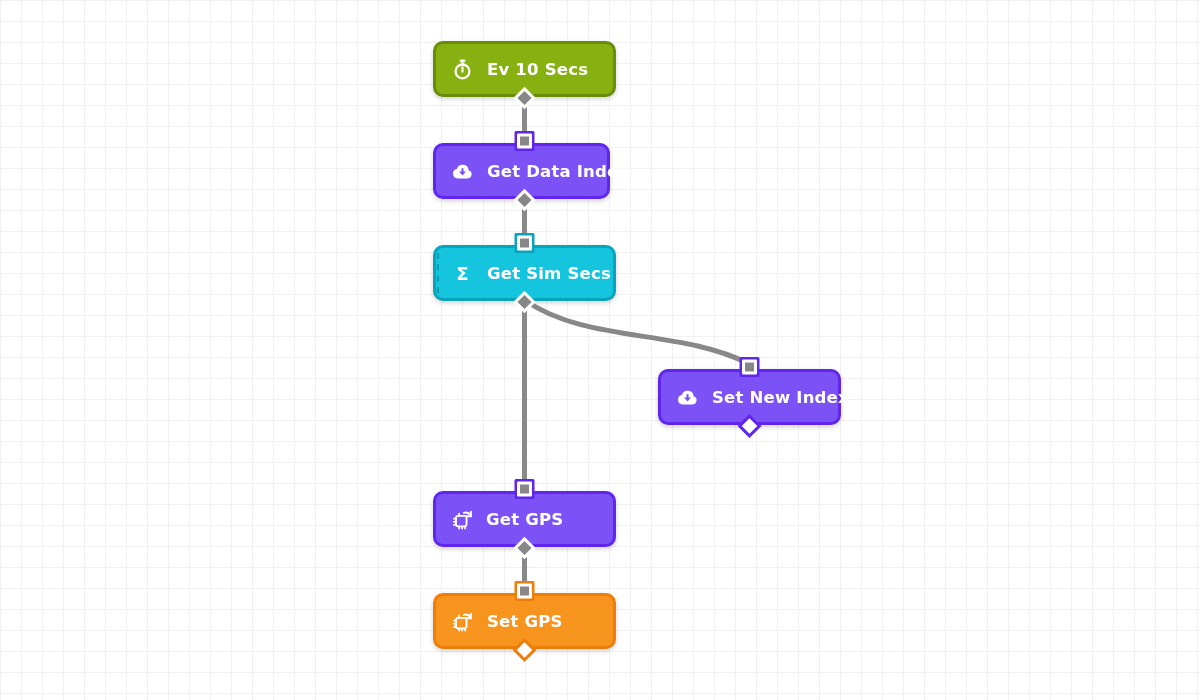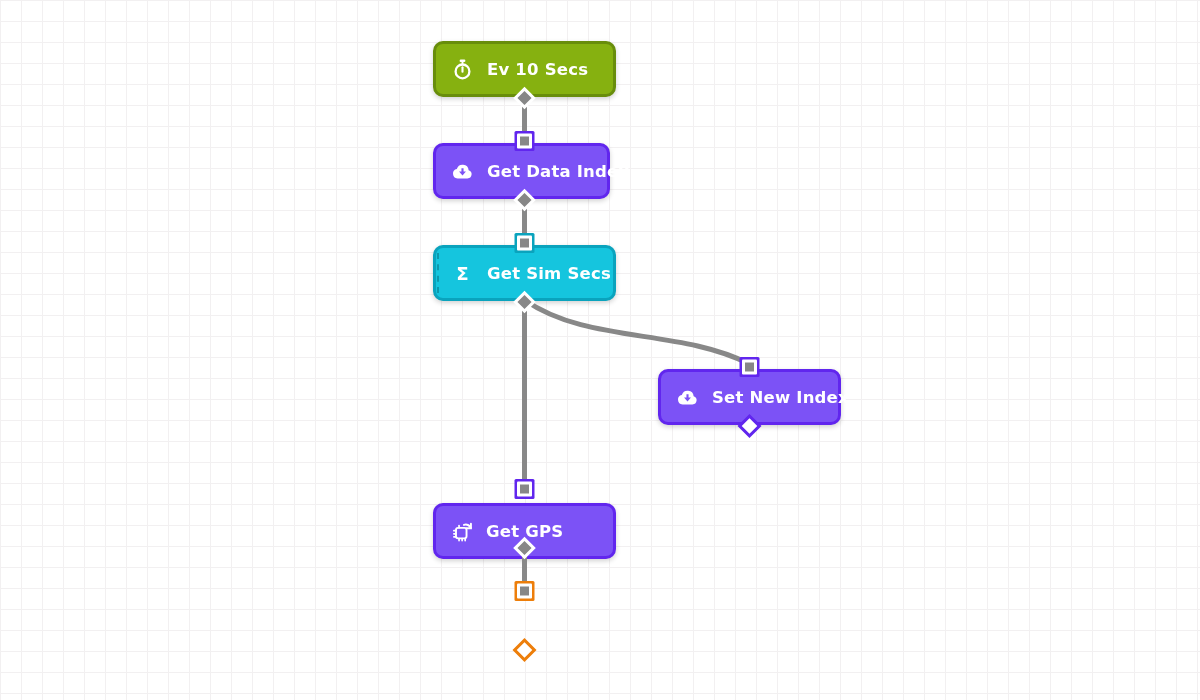--- a/index.html
+++ b/index.html
@@ -79,32 +79,46 @@
       <div class="node" style="left: 658px; top: 369px; width: 183px; height: 56px; align-items: center; --node-fill: #7C52F6; --node-border: #6126EE;">
     <span class="node-icon">
           <svg viewBox="0 0 24 24">
     <path d="M6.8 19.2 h10.4 a4.4 4.4 0 0 0 1.2 -8.6 A6.3 6.3 0 0 0 6.1 9.4 A4.95 4.95 0 0 0 6.8 19.2 z" fill="#fff"></path>
     <path d="M10.9 8.6 h2.2 v3.4 h2.5 l-3.6 4.1 -3.6 -4.1 h2.5 z" fill="var(--node-fill)"></path>
   </svg>
         </span>
     <span class="node-label">Set New Index</span>
 
   </div>
-      <div class="node" style="left: 433px; top: 503px; width: 183px; height: 56px; gap: 12px; --node-fill: #7C52F6; --node-border: #6126EE;">
+      <div class="node" style="left: 433px; top: 491px; width: 183px; height: 56px; gap: 12px; --node-fill: #7C52F6; --node-border: #6126EE;">
     <span class="node-icon">
           <svg viewBox="0 0 24 24" fill="none" stroke="#fff" stroke-width="2" stroke-linecap="round">
     <rect x="5.2" y="8.2" width="11" height="11" rx="2.2"></rect>
     <path d="M5 11.2 H3 M5 14.4 H3 M5 17.6 H3" stroke-width="1.8"></path>
     <path d="M8.4 19.5 V21.5 M11.6 19.5 V21.5 M14.8 19.5 V21.5" stroke-width="1.8"></path>
     <path d="M8.4 8 V5.8" stroke-width="1.8"></path>
     <path d="M13.5 5.2 A5.4 5.4 0 0 1 20.6 8.2"></path>
     <path d="M20.8 3.8 V8.6 H16"></path>
   </svg>
         </span>
     <span class="node-label">Get GPS</span>
+
+  </div>
+      <div class="node" style="left: 433px; top: 593px; width: 183px; height: 56px; --node-fill: #F7941E; --node-border: #ED7E0A;">
+    <span class="node-icon">
+          <svg viewBox="0 0 24 24" fill="none" stroke="#fff" stroke-width="2" stroke-linecap="round">
+    <rect x="5.2" y="8.2" width="11" height="11" rx="2.2"></rect>
+    <path d="M5 11.2 H3 M5 14.4 H3 M5 17.6 H3" stroke-width="1.8"></path>
+    <path d="M8.4 19.5 V21.5 M11.6 19.5 V21.5 M14.8 19.5 V21.5" stroke-width="1.8"></path>
+    <path d="M8.4 8 V5.8" stroke-width="1.8"></path>
+    <path d="M13.5 5.2 A5.4 5.4 0 0 1 20.6 8.2"></path>
+    <path d="M20.8 3.8 V8.6 H16"></path>
+  </svg>
+        </span>
+    <span class="node-label">Set GPS</span>
 
   </div>
     </div>
   <svg id="wire-layer" width="1200" height="700" viewBox="0 0 1200 700">
       <path d="M 524.5 96 L 524.5 139" fill="none" stroke="#888888" stroke-width="5" stroke-linecap="round"></path>
       <path d="M 524.5 198 L 524.5 241" fill="none" stroke="#888888" stroke-width="5" stroke-linecap="round"></path>
       <path d="M 524.5 300 L 524.5 487" fill="none" stroke="#888888" stroke-width="5" stroke-linecap="round"></path>
       <path d="M 524.5 300 C 588 344, 678 328, 749.5 364" fill="none" stroke="#888888" stroke-width="5" stroke-linecap="round"></path>
       <path d="M 524.5 546 L 524.5 589" fill="none" stroke="#888888" stroke-width="5" stroke-linecap="round"></path>
       <g transform="translate(524.5,98) rotate(45)">

